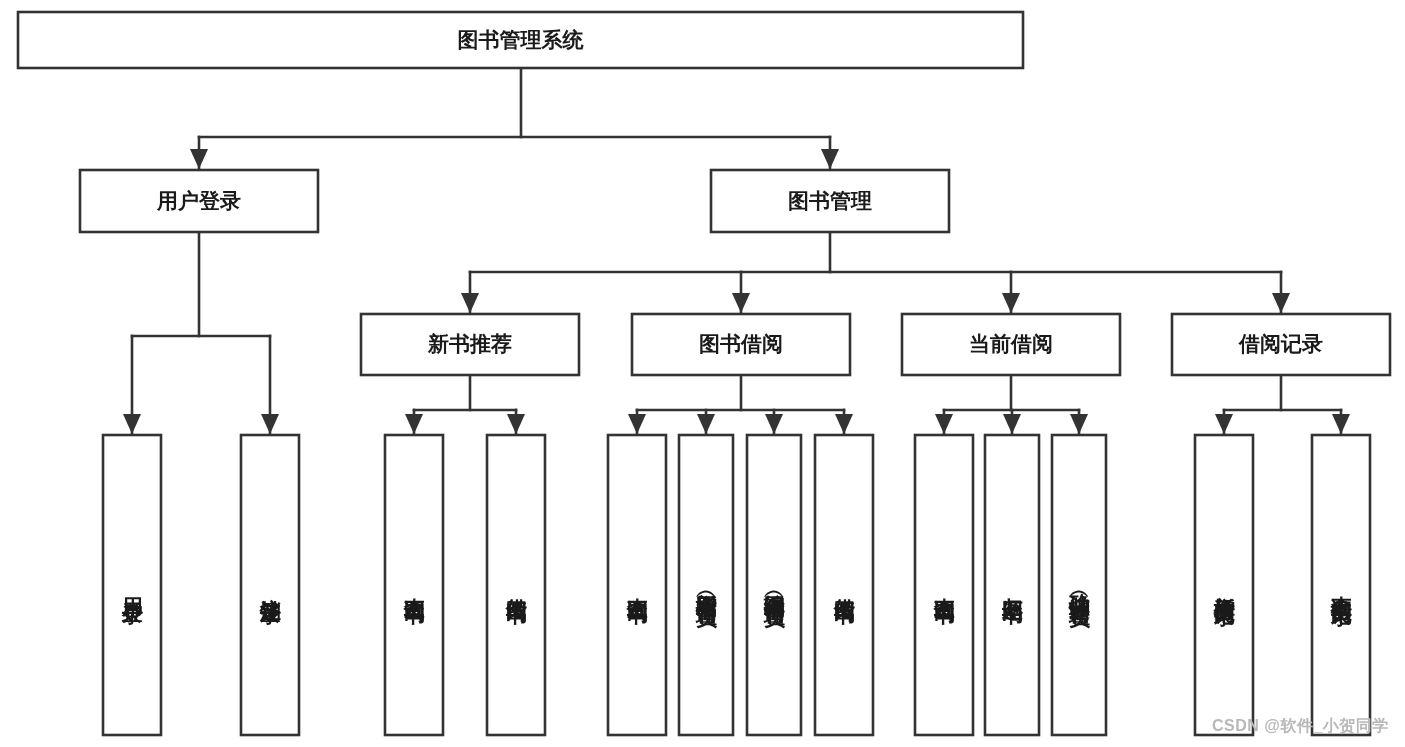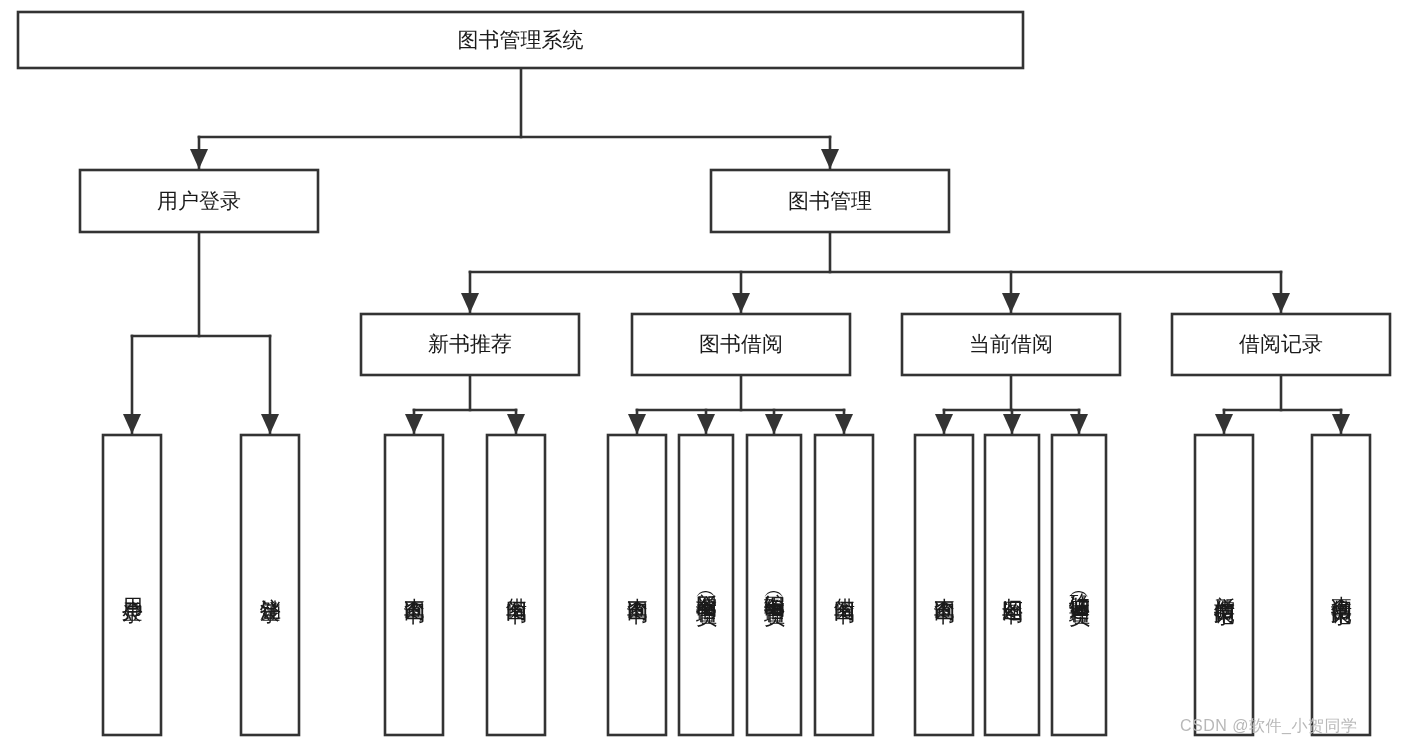--- a/index.html
+++ b/index.html
@@ -11,20 +11,21 @@
     width: 1405px;
     height: 747px;
     font-family: "Liberation Sans", "DejaVu Sans", sans-serif;
     overflow: hidden;
     position: relative;
   }
   #diagram-root {
     position: relative;
     width: 1187px;
     height: 747px;
+    font-weight: bold;
   }
   svg.diagram {
     position: absolute;
     top: 0;
     left: 0;
     width: 1405px;
     height: 747px;
   }
   .node-box {
     fill: #ffffff;
@@ -61,21 +62,21 @@
     font-family: "Liberation Sans", "DejaVu Sans", sans-serif;
     font-size: 21px;
     line-height: 1.18;
     color: #1a1a1a;
     letter-spacing: 2px;
     white-space: nowrap;
     text-align: center;
   }
   .watermark {
     position: absolute;
-    left: 1180px;
+    left: 1212px;
     top: 716px;
     font-family: "Liberation Sans", "DejaVu Sans", sans-serif;
     font-size: 16px;
     color: #b8b8b8;
     white-space: nowrap;
     letter-spacing: 0.5px;
   }
 </style>
 </head>
 <body>

